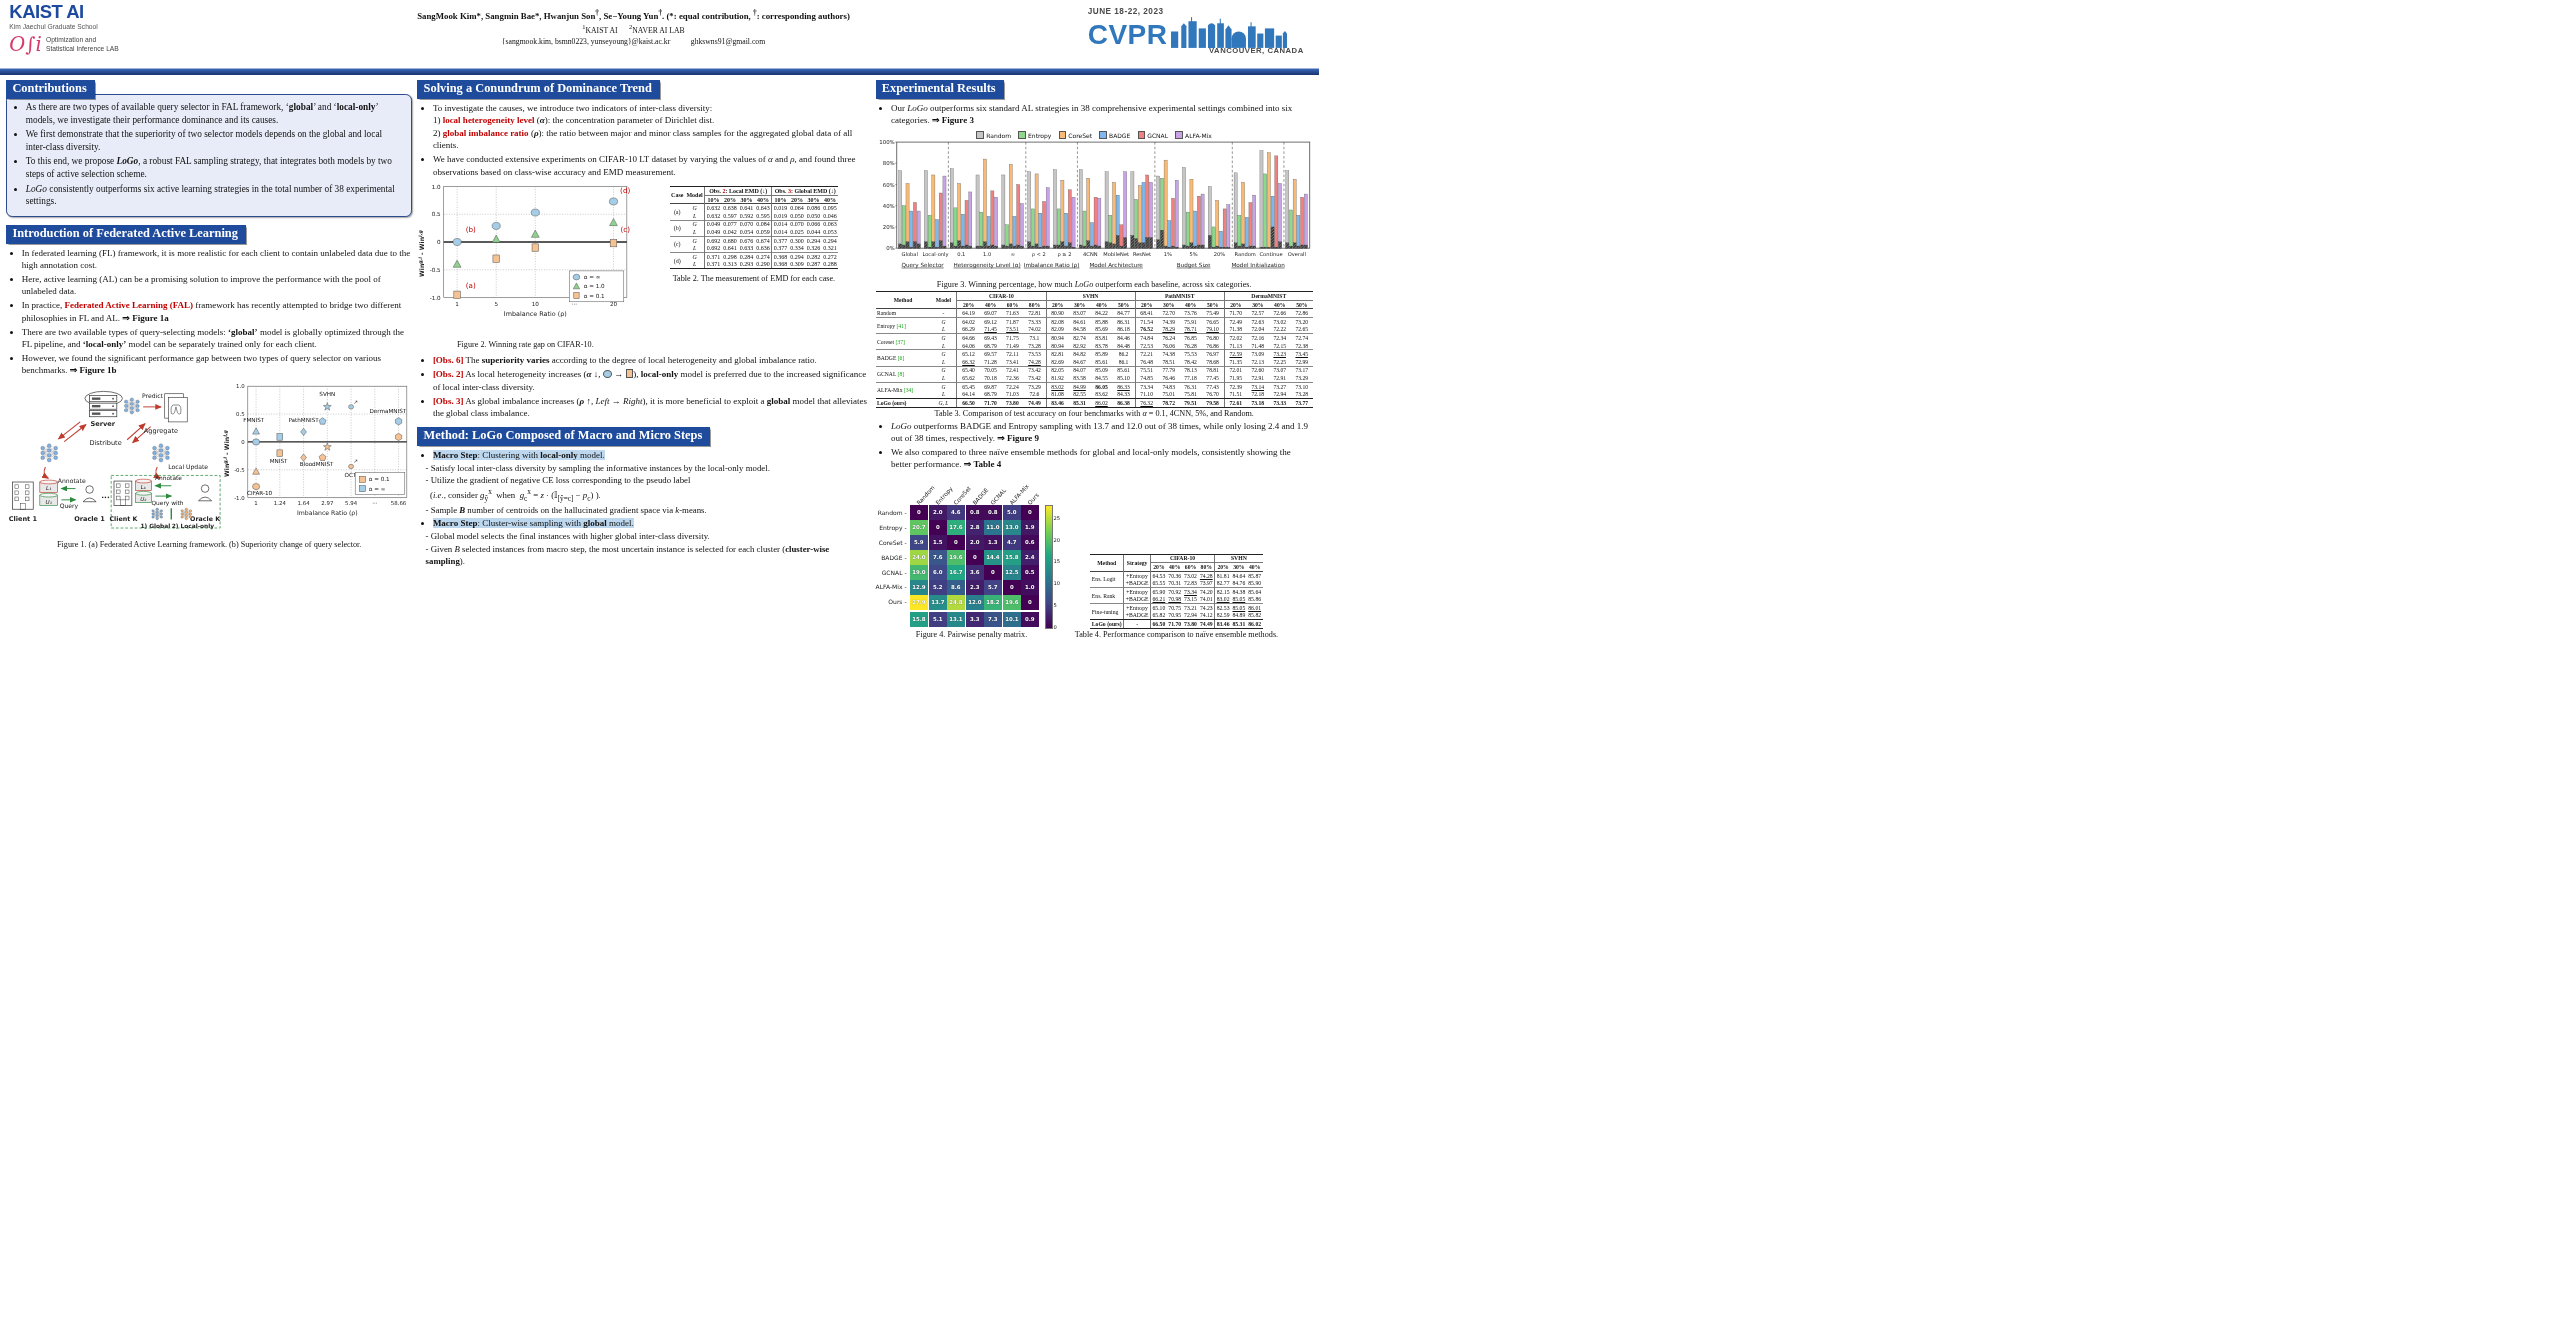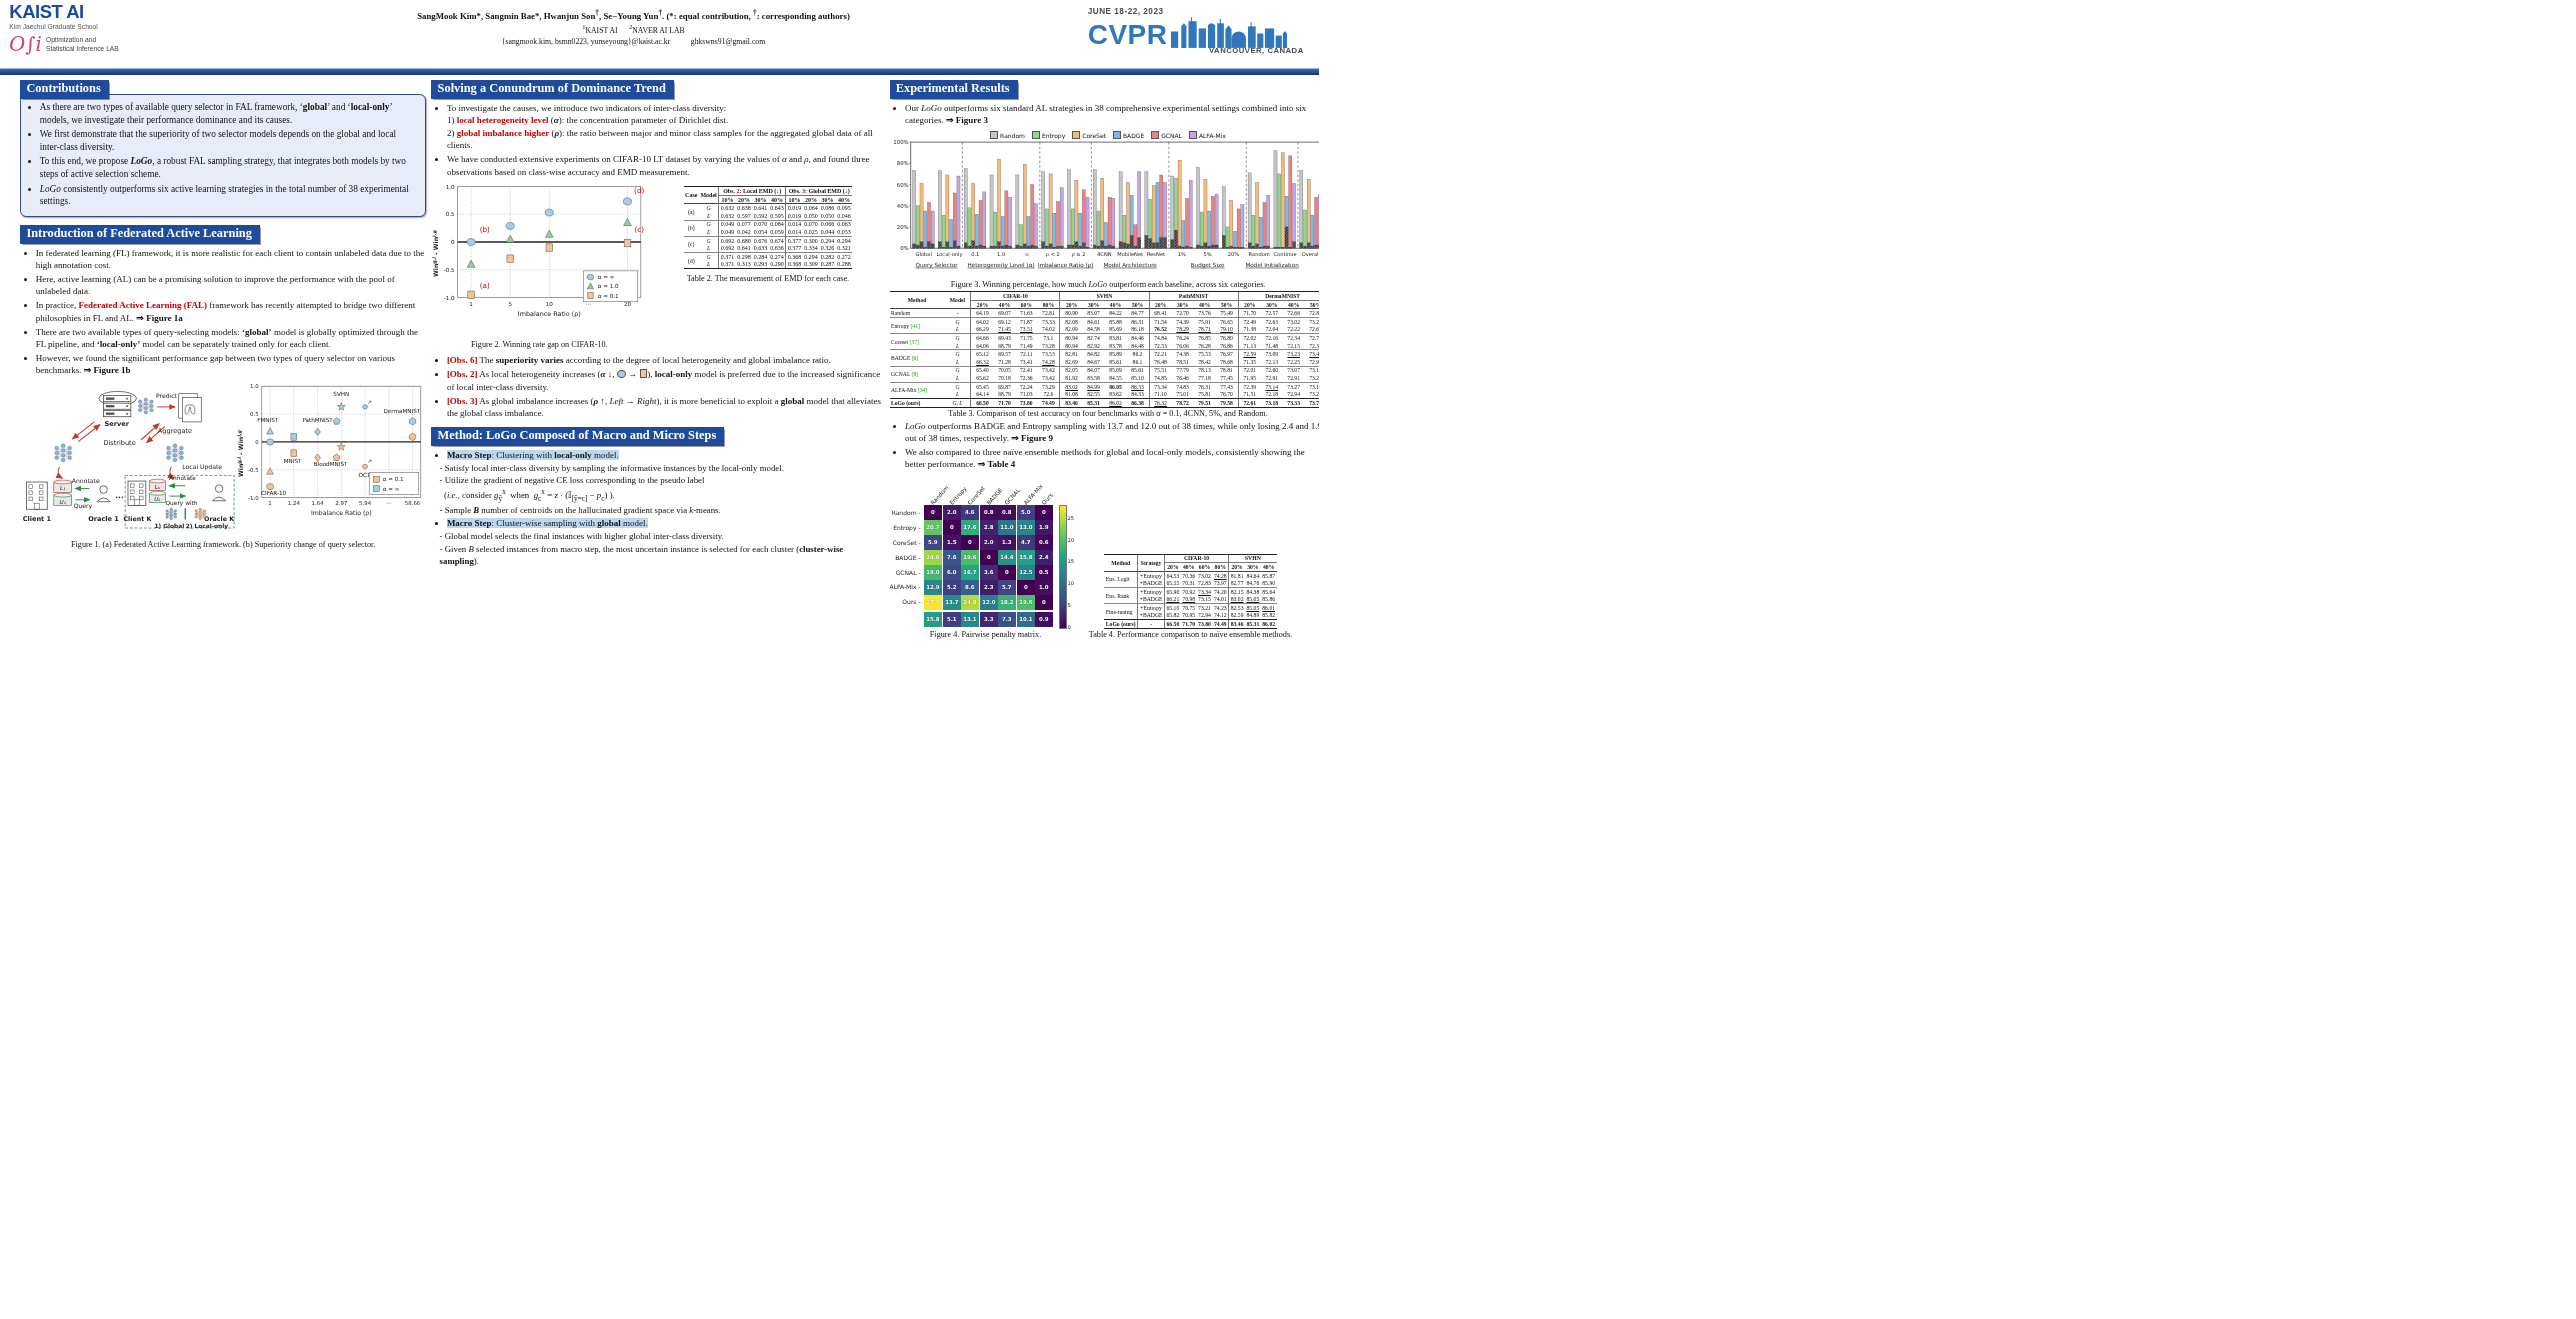--- a/index.html
+++ b/index.html
@@ -22,21 +22,21 @@
   .cvpr-col{width:222px;text-align:left;font-family:"Liberation Sans",sans-serif;padding-top:4.1px;}
   .cvpr-date{font-size:8.2px;font-weight:bold;color:#4a4a4a;letter-spacing:0.5px;}
   .cvpr-row{display:flex;align-items:flex-end;gap:2.1px;}
   .cvpr-name{font-size:28px;font-weight:bold;color:#3077bc;line-height:.95;letter-spacing:0.5px;}
   .cvpr-loc{font-size:7.7px;font-weight:bold;color:#4a4a4a;letter-spacing:0.5px;margin-top:-2.1px;text-align:right;width:216px;}
   .blue-bar{height:5.7px;background:linear-gradient(#3a66b5,#16326e);border-top:1px solid #9db4dd;}
 
   
   .cols{display:flex;gap:5.2px;padding:2.1px 6.2px;box-sizing:border-box;}
   .col{box-sizing:border-box;}
-  .col-left{width:408px;margin-left:14px;}
+  .col-left{width:408px;}
   .col-mid{width:453px;}
   .col-right{width:445px;}
 
   .sec-h{display:inline-block;background:#1e4b9b;color:#fff;font-weight:bold;font-size:12.4px;padding:1.5px 8.2px 2.6px 6.2px;margin:3.1px 0 2.1px 0;box-shadow:0.5px 0.5px 1px rgba(0,0,0,.4);}
   ul.pb{margin:1px 0 4.1px 0;padding-left:15.5px;}
   ul.pb li{font-size:9px;line-height:1.38;margin-bottom:1.5px;}
   .red{color:#c00000;text-align:right;}
   .grn{color:#17a317;}
   .hl{background:#bdd7ee;}
   .sub-line{font-size:8.8px;line-height:1.34;margin:1px 0 1px 8.2px;}
@@ -488,21 +488,21 @@
             <text x="204" y="260" font-size="12" fill="#222" text-anchor="middle">Imbalance Ratio (ρ)</text>
             <text transform="rotate(-90 14 148)" x="-24" y="148" font-size="12" font-weight="bold" fill="#222"><tspan dy="0">Win</tspan><tspan dy="-4" font-size="9" font-style="italic">g,l</tspan><tspan dy="4"> - Win</tspan><tspan dy="-4" font-size="9" font-style="italic">l,g</tspan></text>
           </svg></div>
     </div>
     <div class="fig-caption">Figure 1. (a) Federated Active Learning framework.  (b) Superiority change of query selector.</div>
   </div>
 
   <div class="col col-mid">
     <div class="sec-h">Solving a Conundrum of Dominance Trend</div>
     <ul class="pb">
-      <li>To investigate the causes, we introduce two indicators of inter-class diversity:<br>1) <span class="red"><b>local heterogeneity level</b></span> (<b><i>α</i></b>): the concentration parameter of Dirichlet dist.<br>2) <span class="red"><b>global imbalance higher</b></span> (<b><i>ρ</i></b>): the ratio between major and minor class samples for the aggregated global data of all clients.</li>
+      <li>To investigate the causes, we introduce two indicators of inter-class diversity:<br>1) <span class="red"><b>local heterogeneity level</b></span> (<b><i>α</i></b>): the concentration parameter of Dirichlet dist.<br>2) <span class="red"><b>global imbalance ratio</b></span> (<b><i>ρ</i></b>): the ratio between major and minor class samples for the aggregated global data of all clients.</li>
       <li>We have conducted extensive experiments on CIFAR-10 LT dataset by varying the values of <i>α</i> and <i>ρ</i>, and found three observations based on class-wise accuracy and EMD measurement.</li>
     </ul>
 
     <div class="fig-row" style="gap:4.1px">
       <div style="width:216px">
         <div id="fig2" class="chart-wrap"><svg width="215" height="155" viewBox="0 0 418 300">
               <rect x="52" y="8" width="356" height="216" fill="#fff" stroke="#444"></rect>
               <line x1="78" y1="8" x2="78" y2="224" stroke="#999" stroke-width="1" stroke-dasharray="2,3"></line>
               <text x="78" y="240" font-size="11" fill="#222" text-anchor="middle">1</text>
               <line x1="154" y1="8" x2="154" y2="224" stroke="#999" stroke-width="1" stroke-dasharray="2,3"></line>

